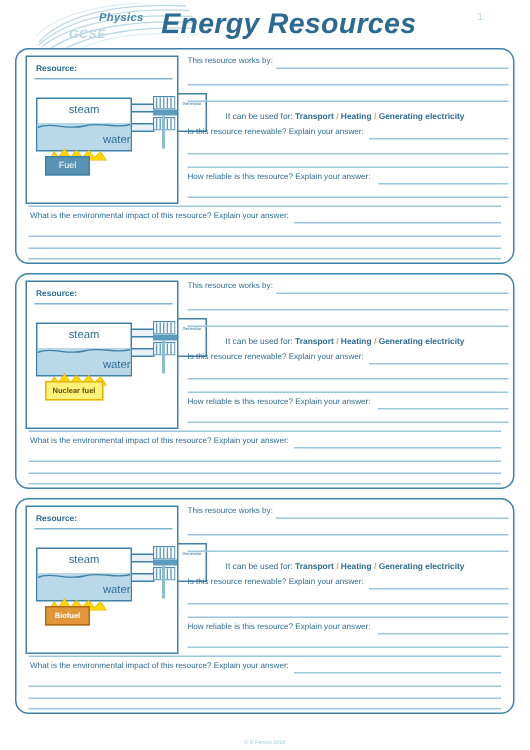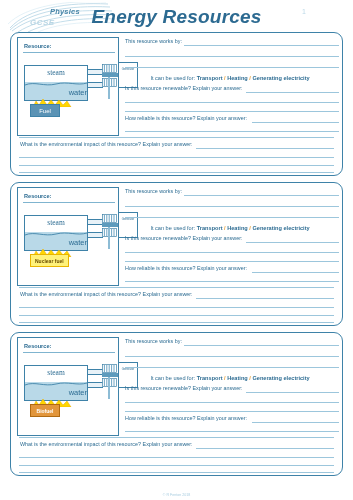--- a/index.html
+++ b/index.html
@@ -4,21 +4,21 @@
 <style>
   html,body{margin:0;padding:0;}
   body{
     width:353px;height:500px;background:#ffffff;
     font-family:"Liberation Sans",sans-serif;
     color:#2e6d93;overflow:hidden;position:relative;
   }
   .page{position:relative;width:353px;height:500px;}
 
   
-  .header{position:absolute;left:0;top:0;width:314px;height:30px;}
+  .header{position:absolute;left:16px;top:0;width:314px;height:30px;}
   .logo{position:absolute;left:8px;top:2px;width:108px;height:30px;}
   .logo svg{display:block;}
   .logo-physics{
     position:absolute;left:42px;top:5px;
     font-size:7.5px;font-weight:bold;font-style:italic;
     color:#4a86a8;letter-spacing:.2px;
   }
   .logo-gcse{
     position:absolute;left:22px;top:16px;
     font-size:8px;font-weight:bold;font-style:italic;
@@ -64,21 +64,21 @@
   }
 
   
   .boiler{
     position:absolute;left:6px;top:27px;width:64px;height:36px;
     border:1.2px solid #3e82a8;box-sizing:border-box;background:#ffffff;
     overflow:hidden;
   }
   .steam-lbl{
     position:absolute;left:0;top:2px;width:100%;text-align:center;
-    font-size:7.5px;color:#2e6d93;font-family:Liberation Serif, serif;
+    font-size:7.5px;color:#2e6d93;
   }
   .water-fill{
     position:absolute;left:0;bottom:0;width:100%;height:18px;
     background:#b9d9e8;
   }
   .water-lbl{
     position:absolute;left:0;bottom:3px;width:100%;text-align:right;
     font-size:7.5px;color:#2e6d93;
   }
   .wave{position:absolute;left:0;top:15px;width:100%;height:6px;}

